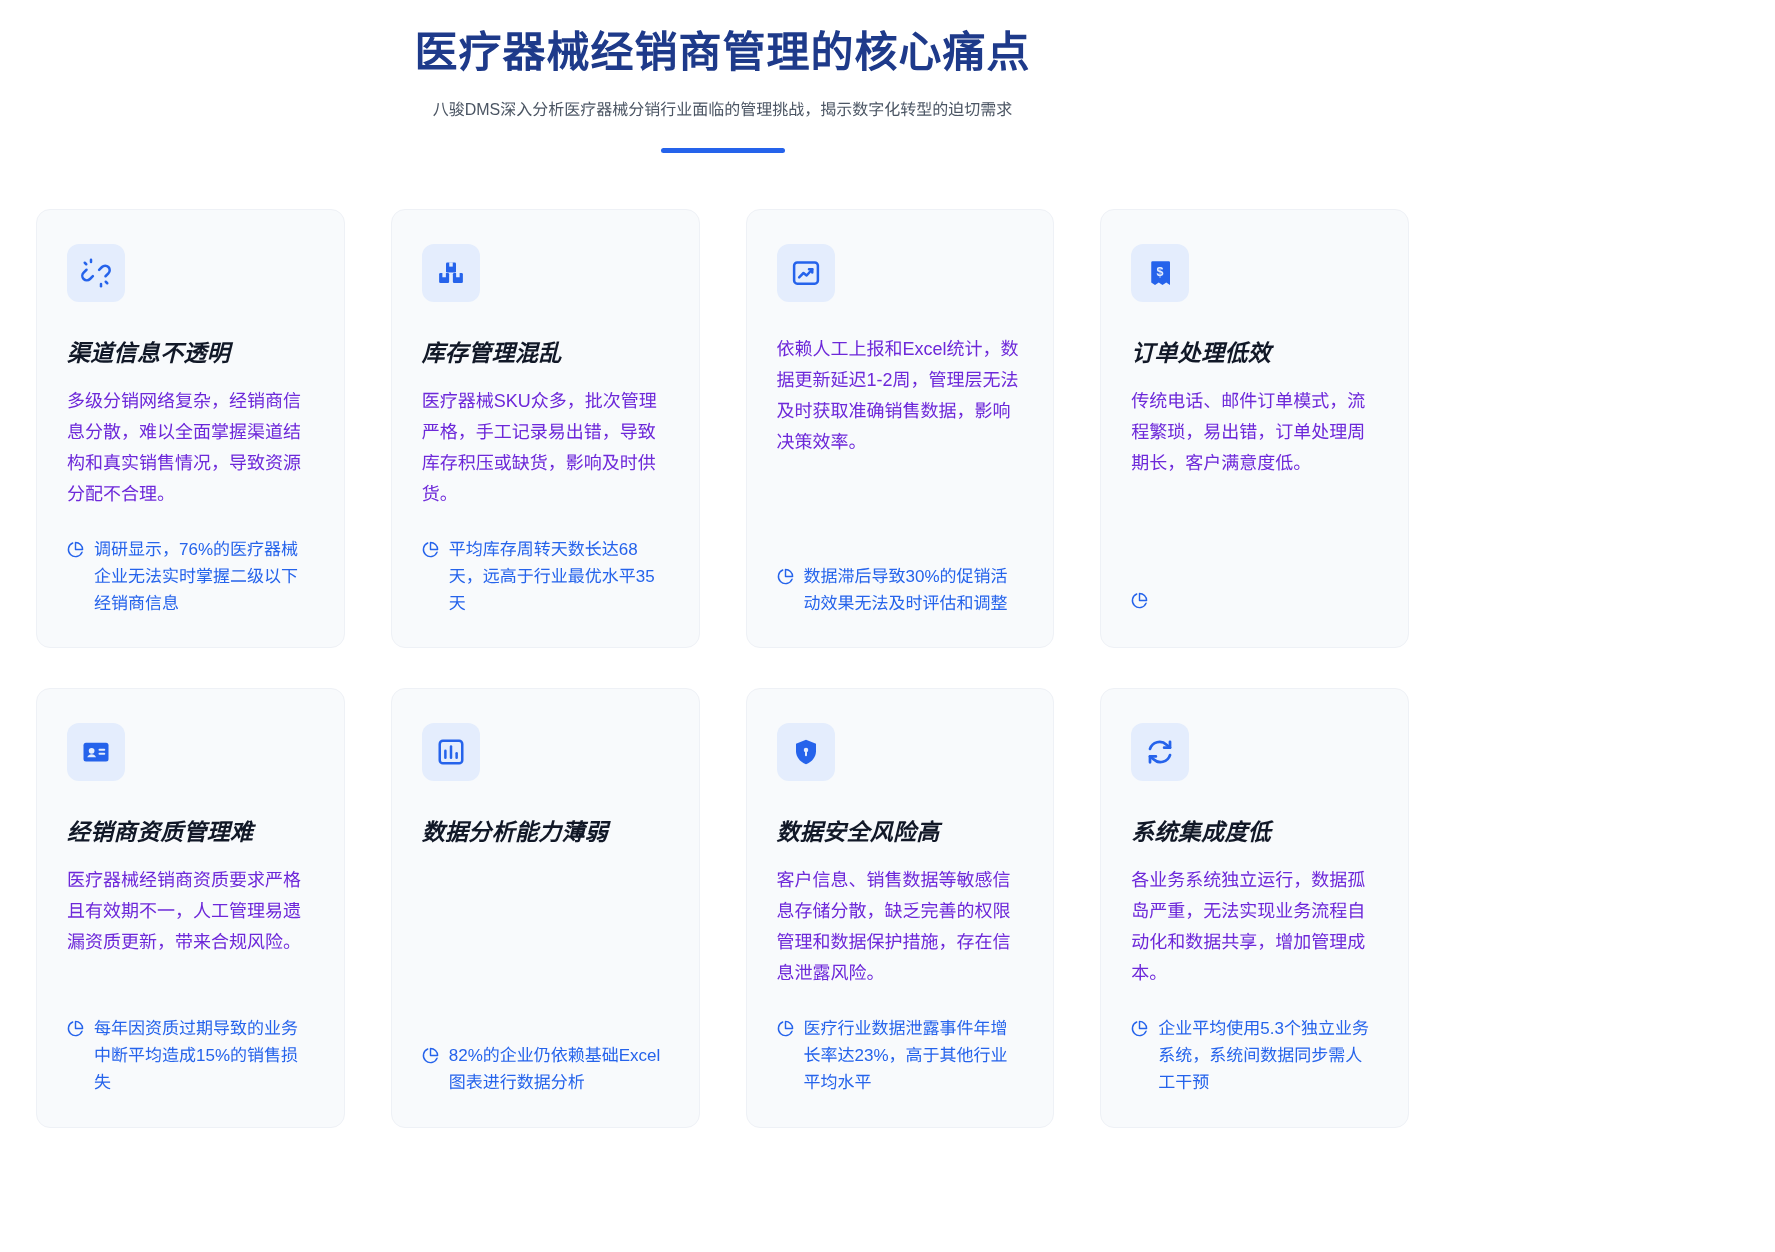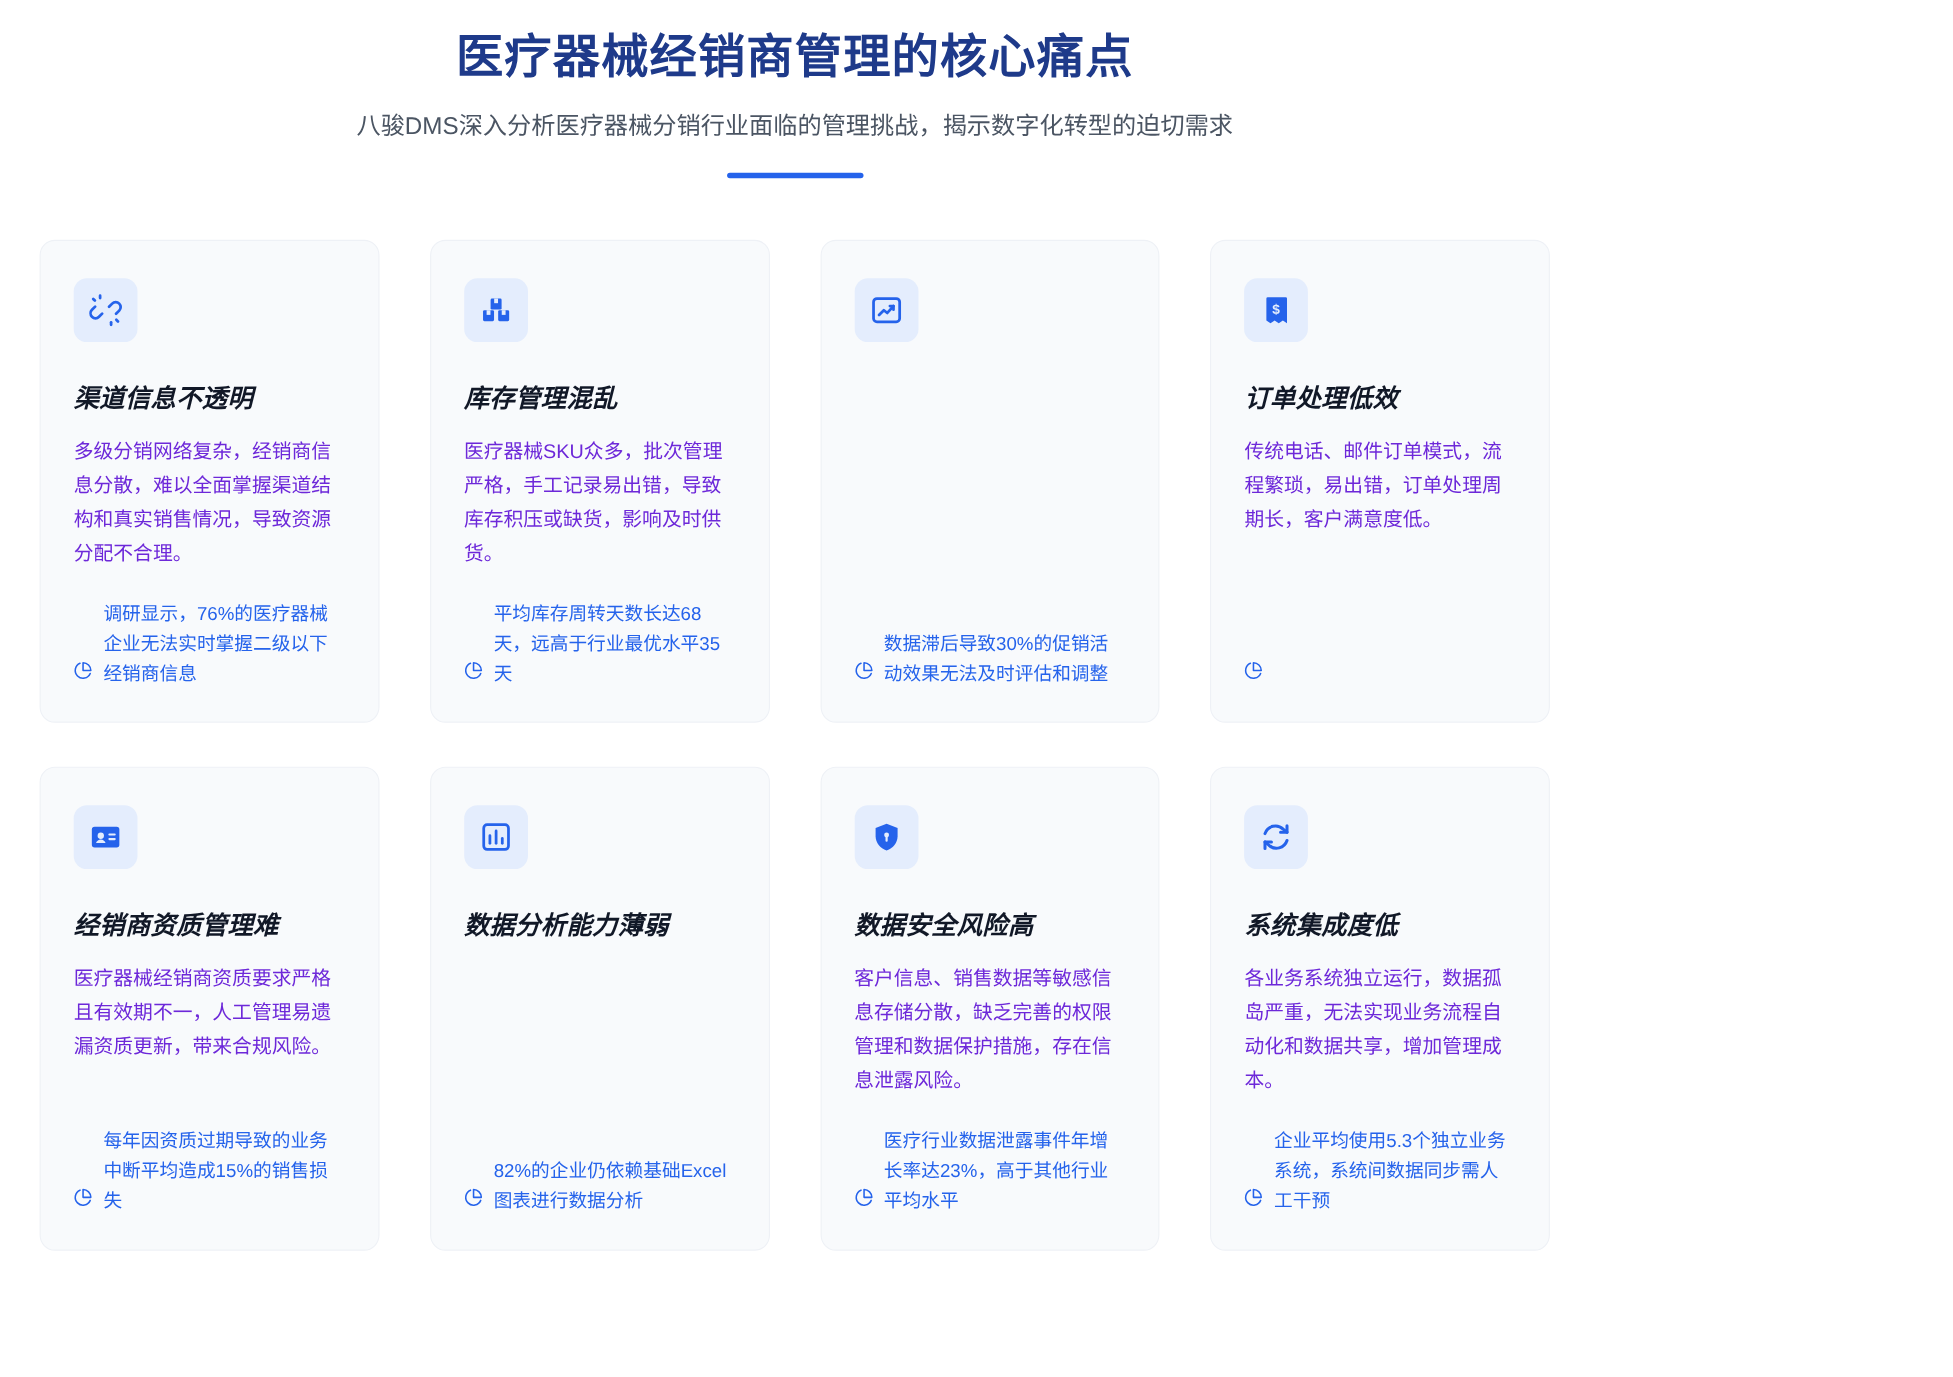--- a/index.html
+++ b/index.html
@@ -23,21 +23,21 @@
   }
   .header h1 {
     font-size: 43px;
     line-height: 1.25;
     font-weight: 700;
     color: #1e3a8a;
     letter-spacing: 1px;
   }
   .header .subtitle {
     margin-top: 18px;
-    font-size: 22px;
+    font-size: 16px;
     line-height: 1.5;
     color: #4b5563;
     font-weight: 400;
   }
   .header .rule {
     width: 124px;
     height: 5px;
     border-radius: 3px;
     background: #2563eb;
     margin: 26px auto 0 auto;
@@ -79,21 +79,21 @@
   .card .desc {
     font-size: 18px;
     line-height: 1.72;
     color: #6d28d9;
     font-weight: 400;
   }
   .stat {
     margin-top: auto;
     padding-top: 26px;
     display: flex;
-    align-items: flex-end;
+    align-items: flex-start;
     gap: 10px;
     color: #2563eb;
     font-size: 17px;
     line-height: 1.6;
   }
   .stat .stat-icon {
     flex: 0 0 auto;
     margin-top: 3px;
   }
   .stat .stat-text { flex: 1 1 auto; }
@@ -160,20 +160,21 @@
     </div>
 
     <div class="card">
       <div class="icon-box">
         <svg width="30" height="30" viewBox="0 0 24 24" fill="none" stroke="#2563eb" stroke-width="2" stroke-linecap="round" stroke-linejoin="round">
           <rect x="2.5" y="3.5" width="19" height="17" rx="2.5"></rect>
           <path d="M6.5 15.5l3.5-3.5 2.5 2 4.5-5"></path>
           <path d="M17 9h-2.6M17 9v2.6"></path>
         </svg>
       </div>
+      <div class="desc">依赖人工上报和Excel统计，数据更新延迟1-2周，管理层无法及时获取准确销售数据，影响决策效率。</div>
       <div class="stat">
         <span class="stat-icon">
           <svg width="17" height="17" viewBox="0 0 24 24" fill="none" stroke="#2563eb" stroke-width="2" stroke-linecap="round" stroke-linejoin="round">
             <path d="M21.2 15.9A10 10 0 1 1 8.1 2.8"></path>
               <path d="M22 12A10 10 0 0 0 12 2v10z"></path>
           </svg>
         </span>
         <span class="stat-text">数据滞后导致30%的促销活动效果无法及时评估和调整</span>
       </div>
     </div>

